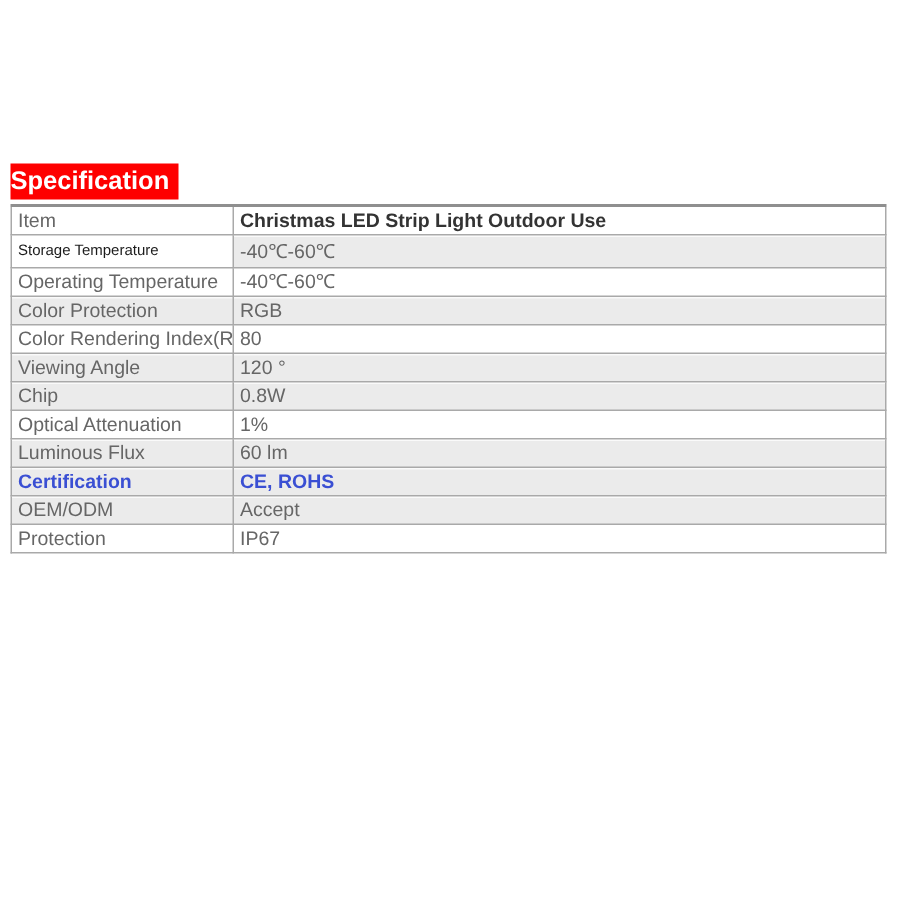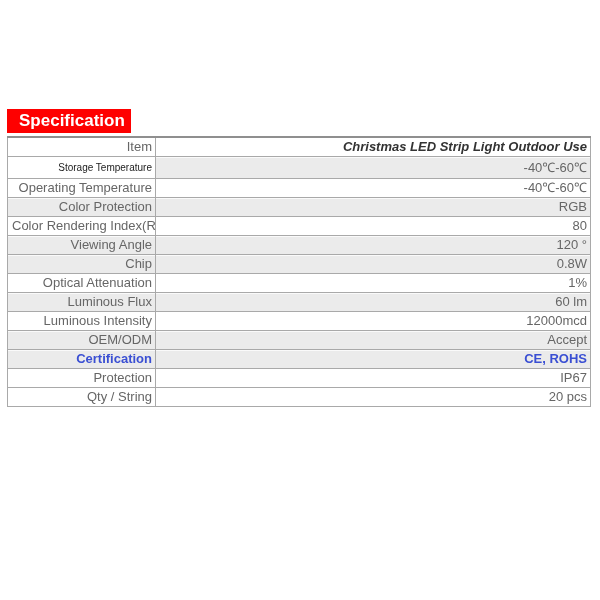--- a/index.html
+++ b/index.html
@@ -27,29 +27,28 @@
     padding: 109px 9px 0 7px;
   }
   .spec-title {
     display: inline-block;
     margin: 0 0 3px 0;
     background: var(--accent-red);
     color: var(--heading-text);
     font-size: 17px;
     font-weight: bold;
     line-height: 18px;
-    padding: 3px 6px 3px 12px;
+    padding: 3px 6px 3px 0;
   }
   table.spec-table {
     border-collapse: collapse;
     width: 583px;
     table-layout: fixed;
     border: 1px solid var(--border-gray);
     border-top: 2px solid var(--border-dark);
-    text-align: right;
   }
   col.c-label { width: 148px; }
   col.c-value { width: 435px; }
   td {
     border: 1px solid var(--border-gray);
     font-size: 13px;
     line-height: 14px;
     color: var(--text-gray);
     padding: 2px 3px 2px 4px;
     white-space: nowrap;
@@ -59,21 +58,20 @@
   }
   td.shaded { background: var(--row-stripe); }
   td.highlight {
     color: var(--highlight-black);
     font-size: 10px;
     line-height: 17px;
   }
   td .bold {
     font-weight: bold;
     color: var(--text-dark);
-    font-style: italic;
   }
   td.link, td.link .bold, td.link span {
     color: var(--link-blue);
     font-weight: bold;
   }
 </style>
 </head>
 <body>
 
 <div class="page">
@@ -114,34 +112,26 @@
         </tr>
         <tr>
           <td class="">Optical Attenuation</td>
           <td class=""><span>1%</span></td>
         </tr>
         <tr>
           <td class="shaded ">Luminous Flux</td>
           <td class="shaded "><span>60 lm</span></td>
         </tr>
         <tr>
-          <td class="">Luminous Intensity</td>
-          <td class=""><span>12000mcd</span></td>
+          <td class="shaded link">Certification</td>
+          <td class="shaded link"><span>CE, ROHS</span></td>
         </tr>
         <tr>
           <td class="shaded ">OEM/ODM</td>
           <td class="shaded "><span>Accept</span></td>
         </tr>
         <tr>
-          <td class="shaded link">Certification</td>
-          <td class="shaded link"><span>CE, ROHS</span></td>
-        </tr>
-        <tr>
           <td class="">Protection</td>
           <td class=""><span>IP67</span></td>
-        </tr>
-        <tr>
-          <td class="">Qty / String</td>
-          <td class=""><span>20 pcs</span></td>
         </tr>
       </tbody>
   </table>
 </div>
 
 </body></html>

